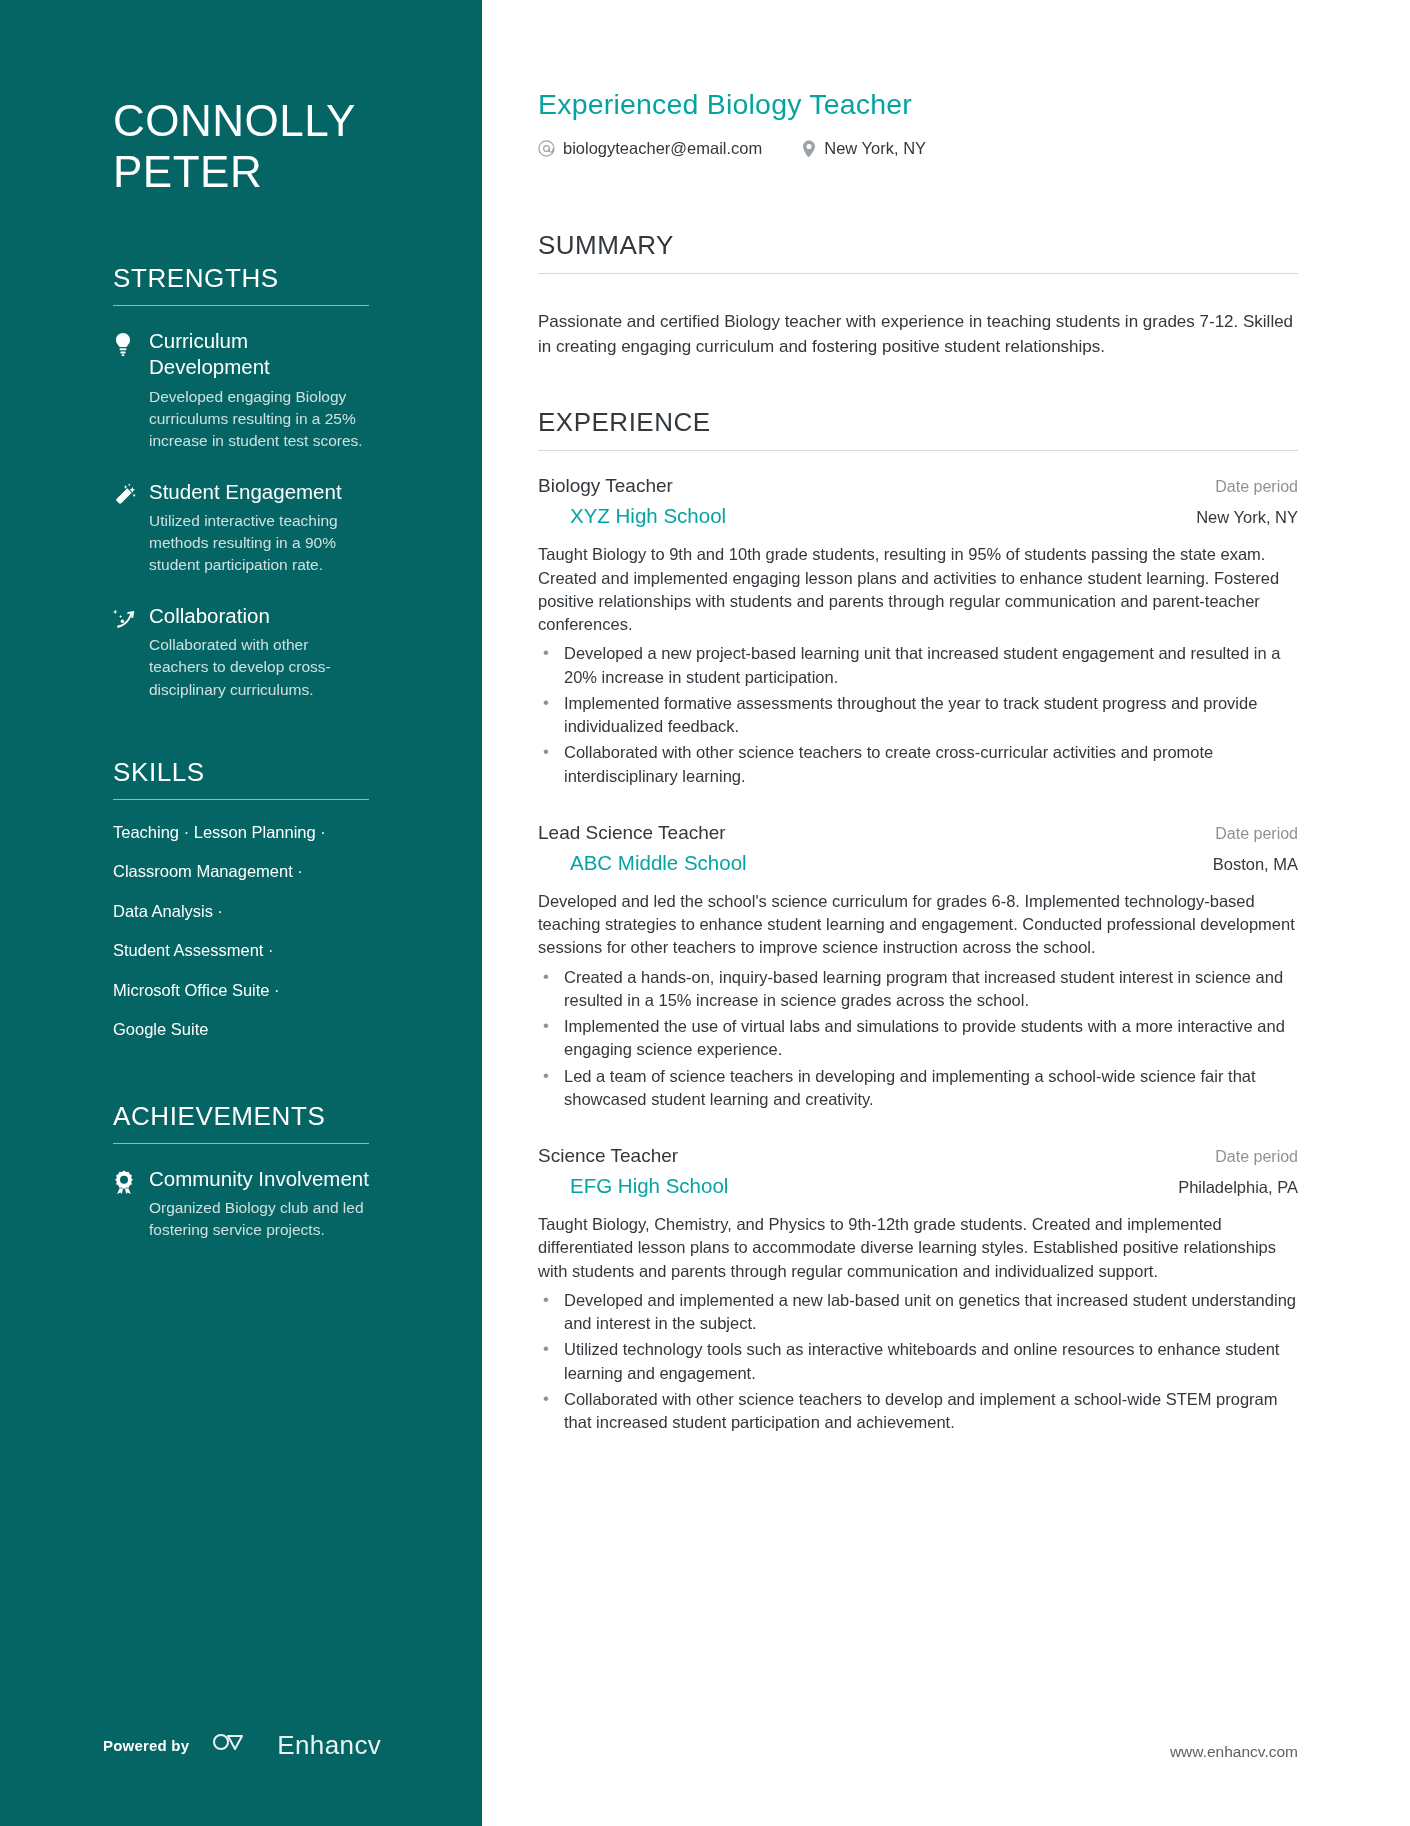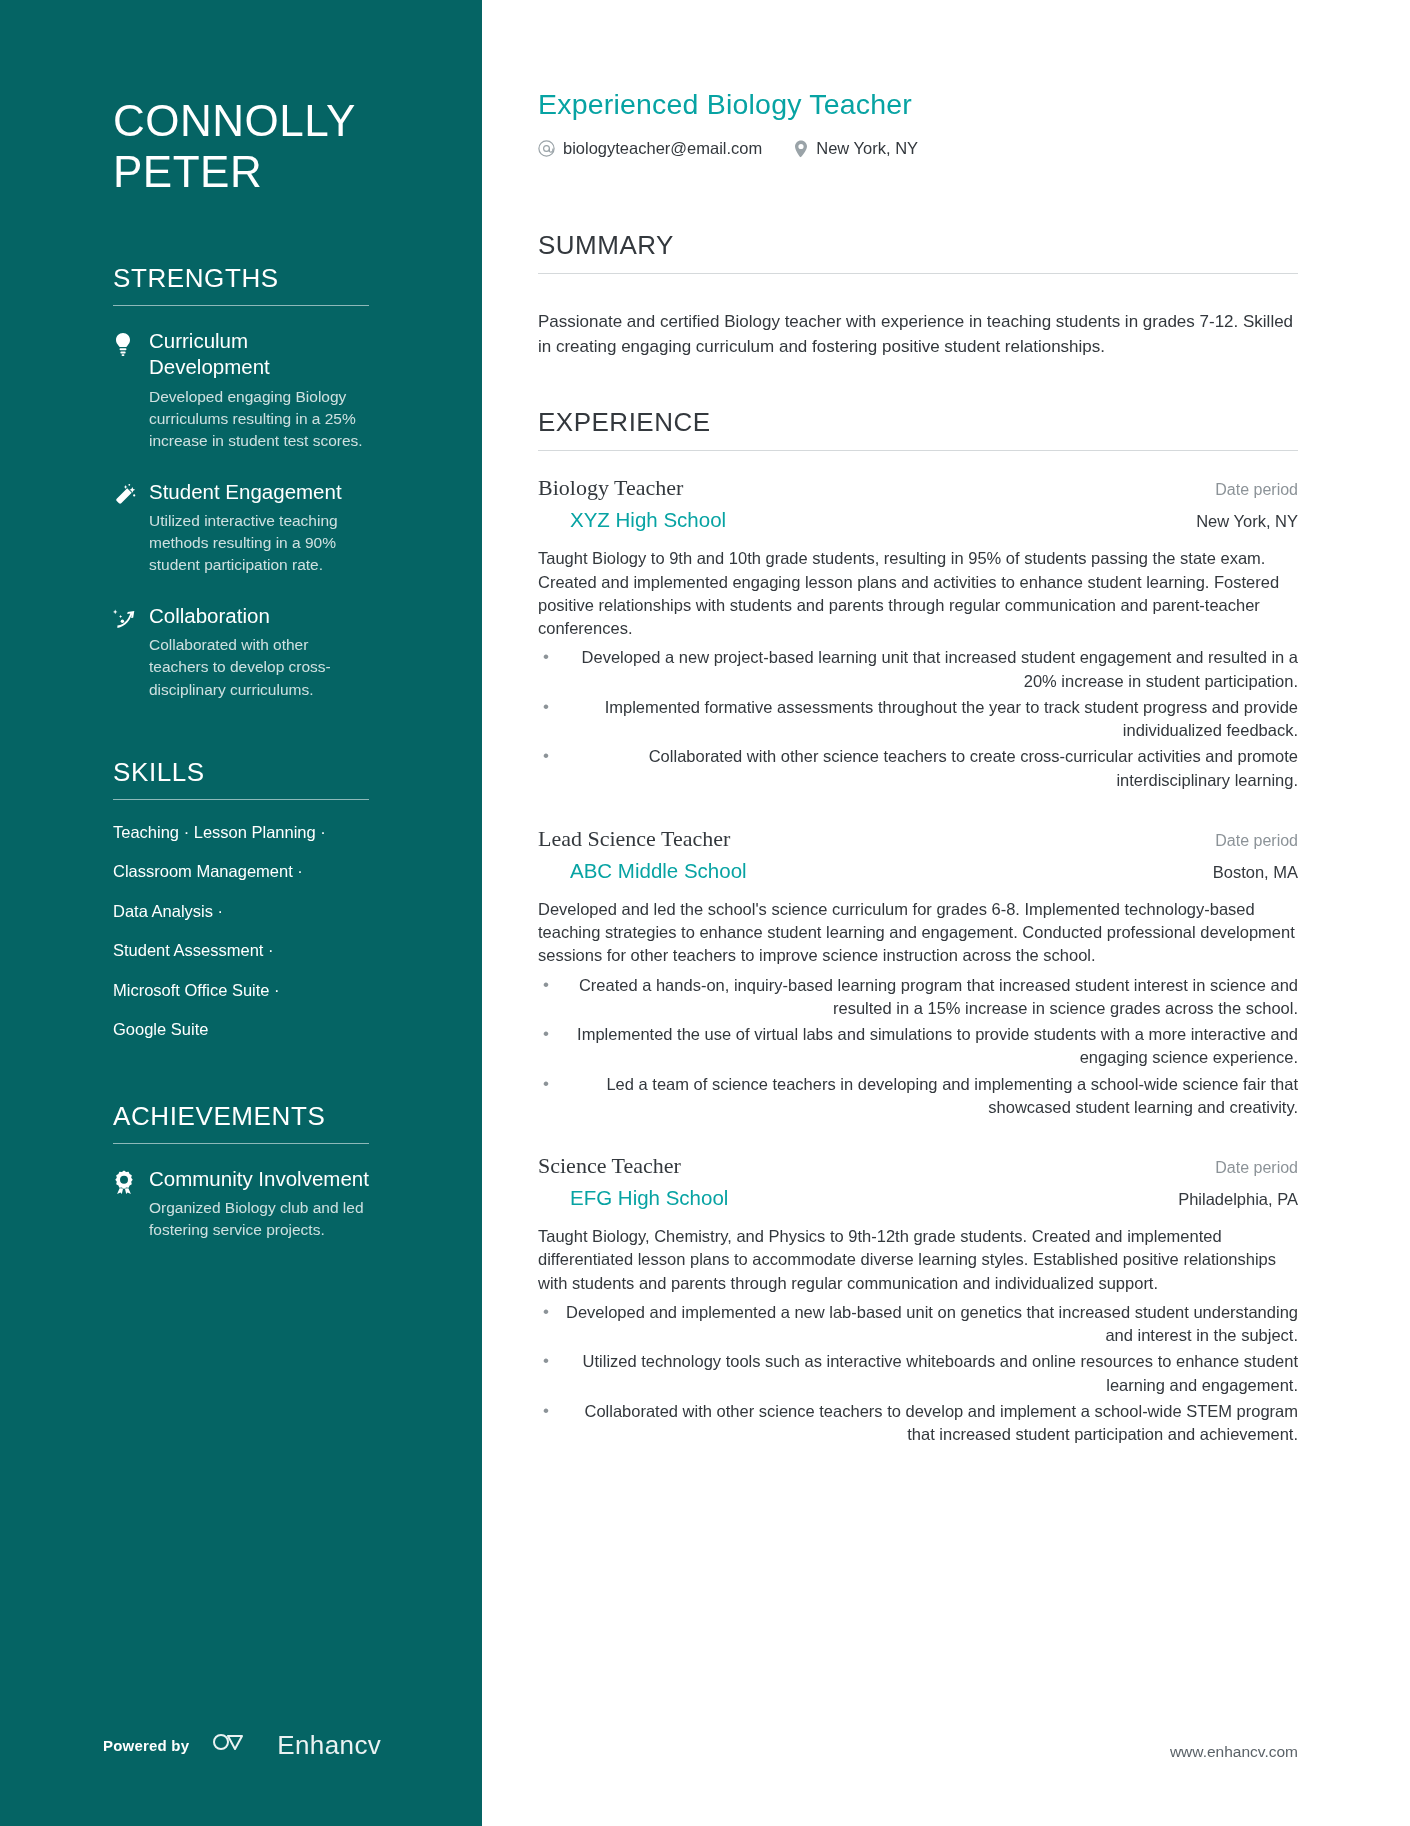--- a/index.html
+++ b/index.html
@@ -119,21 +119,21 @@
   .headline {
     font-size: 28.5px;
     color: #07a3a3;
     font-weight: 400;
     letter-spacing: 0.2px;
     margin-bottom: 18px;
   }
   .contact-row {
     display: flex;
     align-items: center;
-    gap: 32px;
+    gap: 40px;
     margin-bottom: 72px;
   }
   .contact-item {
     display: flex;
     align-items: center;
     gap: 8px;
     font-size: 16.5px;
     color: #33383d;
   }
   .contact-item .ci-icon { color: #9aa3a8; display: flex; align-items: center; }
@@ -159,24 +159,23 @@
     margin-top: 36px;
   }
 
   .job { margin-bottom: 34px; }
   .job-top {
     display: flex;
     justify-content: space-between;
     align-items: baseline;
   }
   .job-title {
-    font-size: 22px;
+    font-size: 19px;
     color: #33383d;
     font-weight: 400;
-    font-family: Liberation Serif, serif;
   }
   .job-date {
     font-size: 16px;
     color: #8c9398;
   }
   .job-sub {
     display: flex;
     justify-content: space-between;
     align-items: baseline;
     margin-top: 7px;
@@ -190,21 +189,21 @@
   .job-loc {
     font-size: 16.5px;
     color: #33383d;
   }
   .job-desc {
     font-size: 16.5px;
     line-height: 1.41;
     color: #33383d;
     margin-bottom: 6px;
   }
-  .bullets { list-style: none; text-align: right; }
+  .bullets { list-style: none; }
   .bullets li {
     position: relative;
     padding-left: 26px;
     font-size: 16.5px;
     line-height: 1.41;
     color: #33383d;
     margin-bottom: 3px;
   }
   .bullets li::before {
     content: "•";

